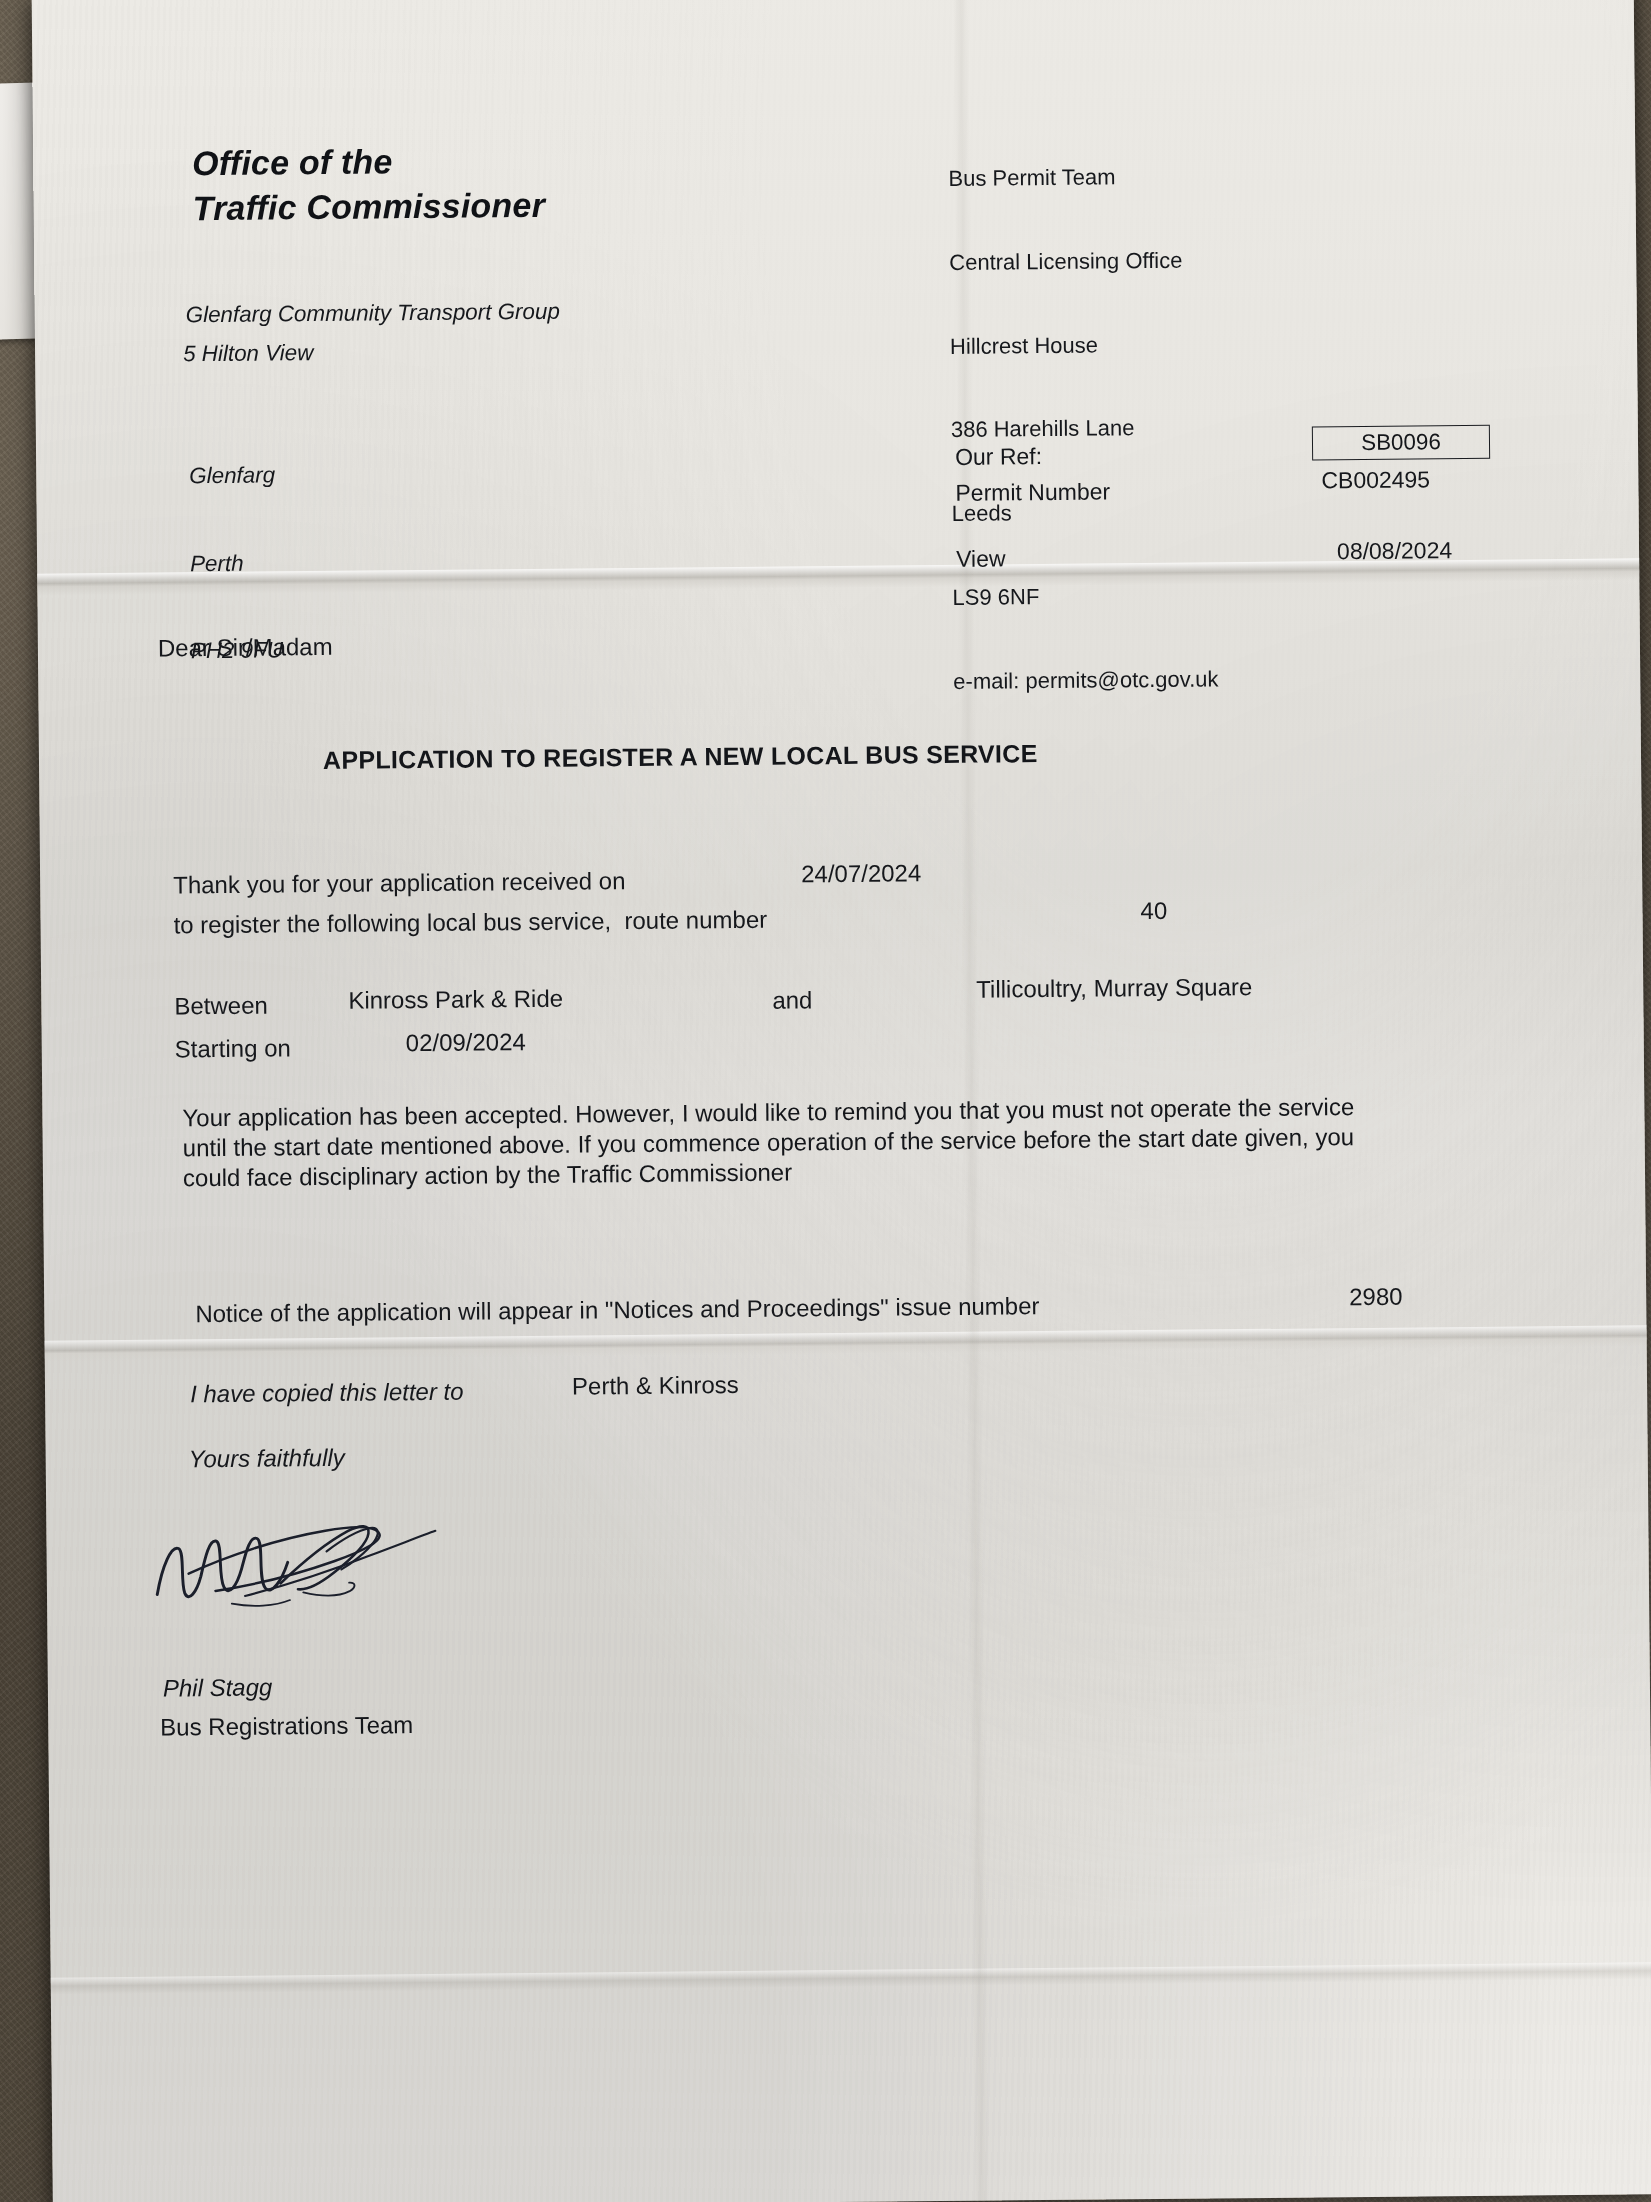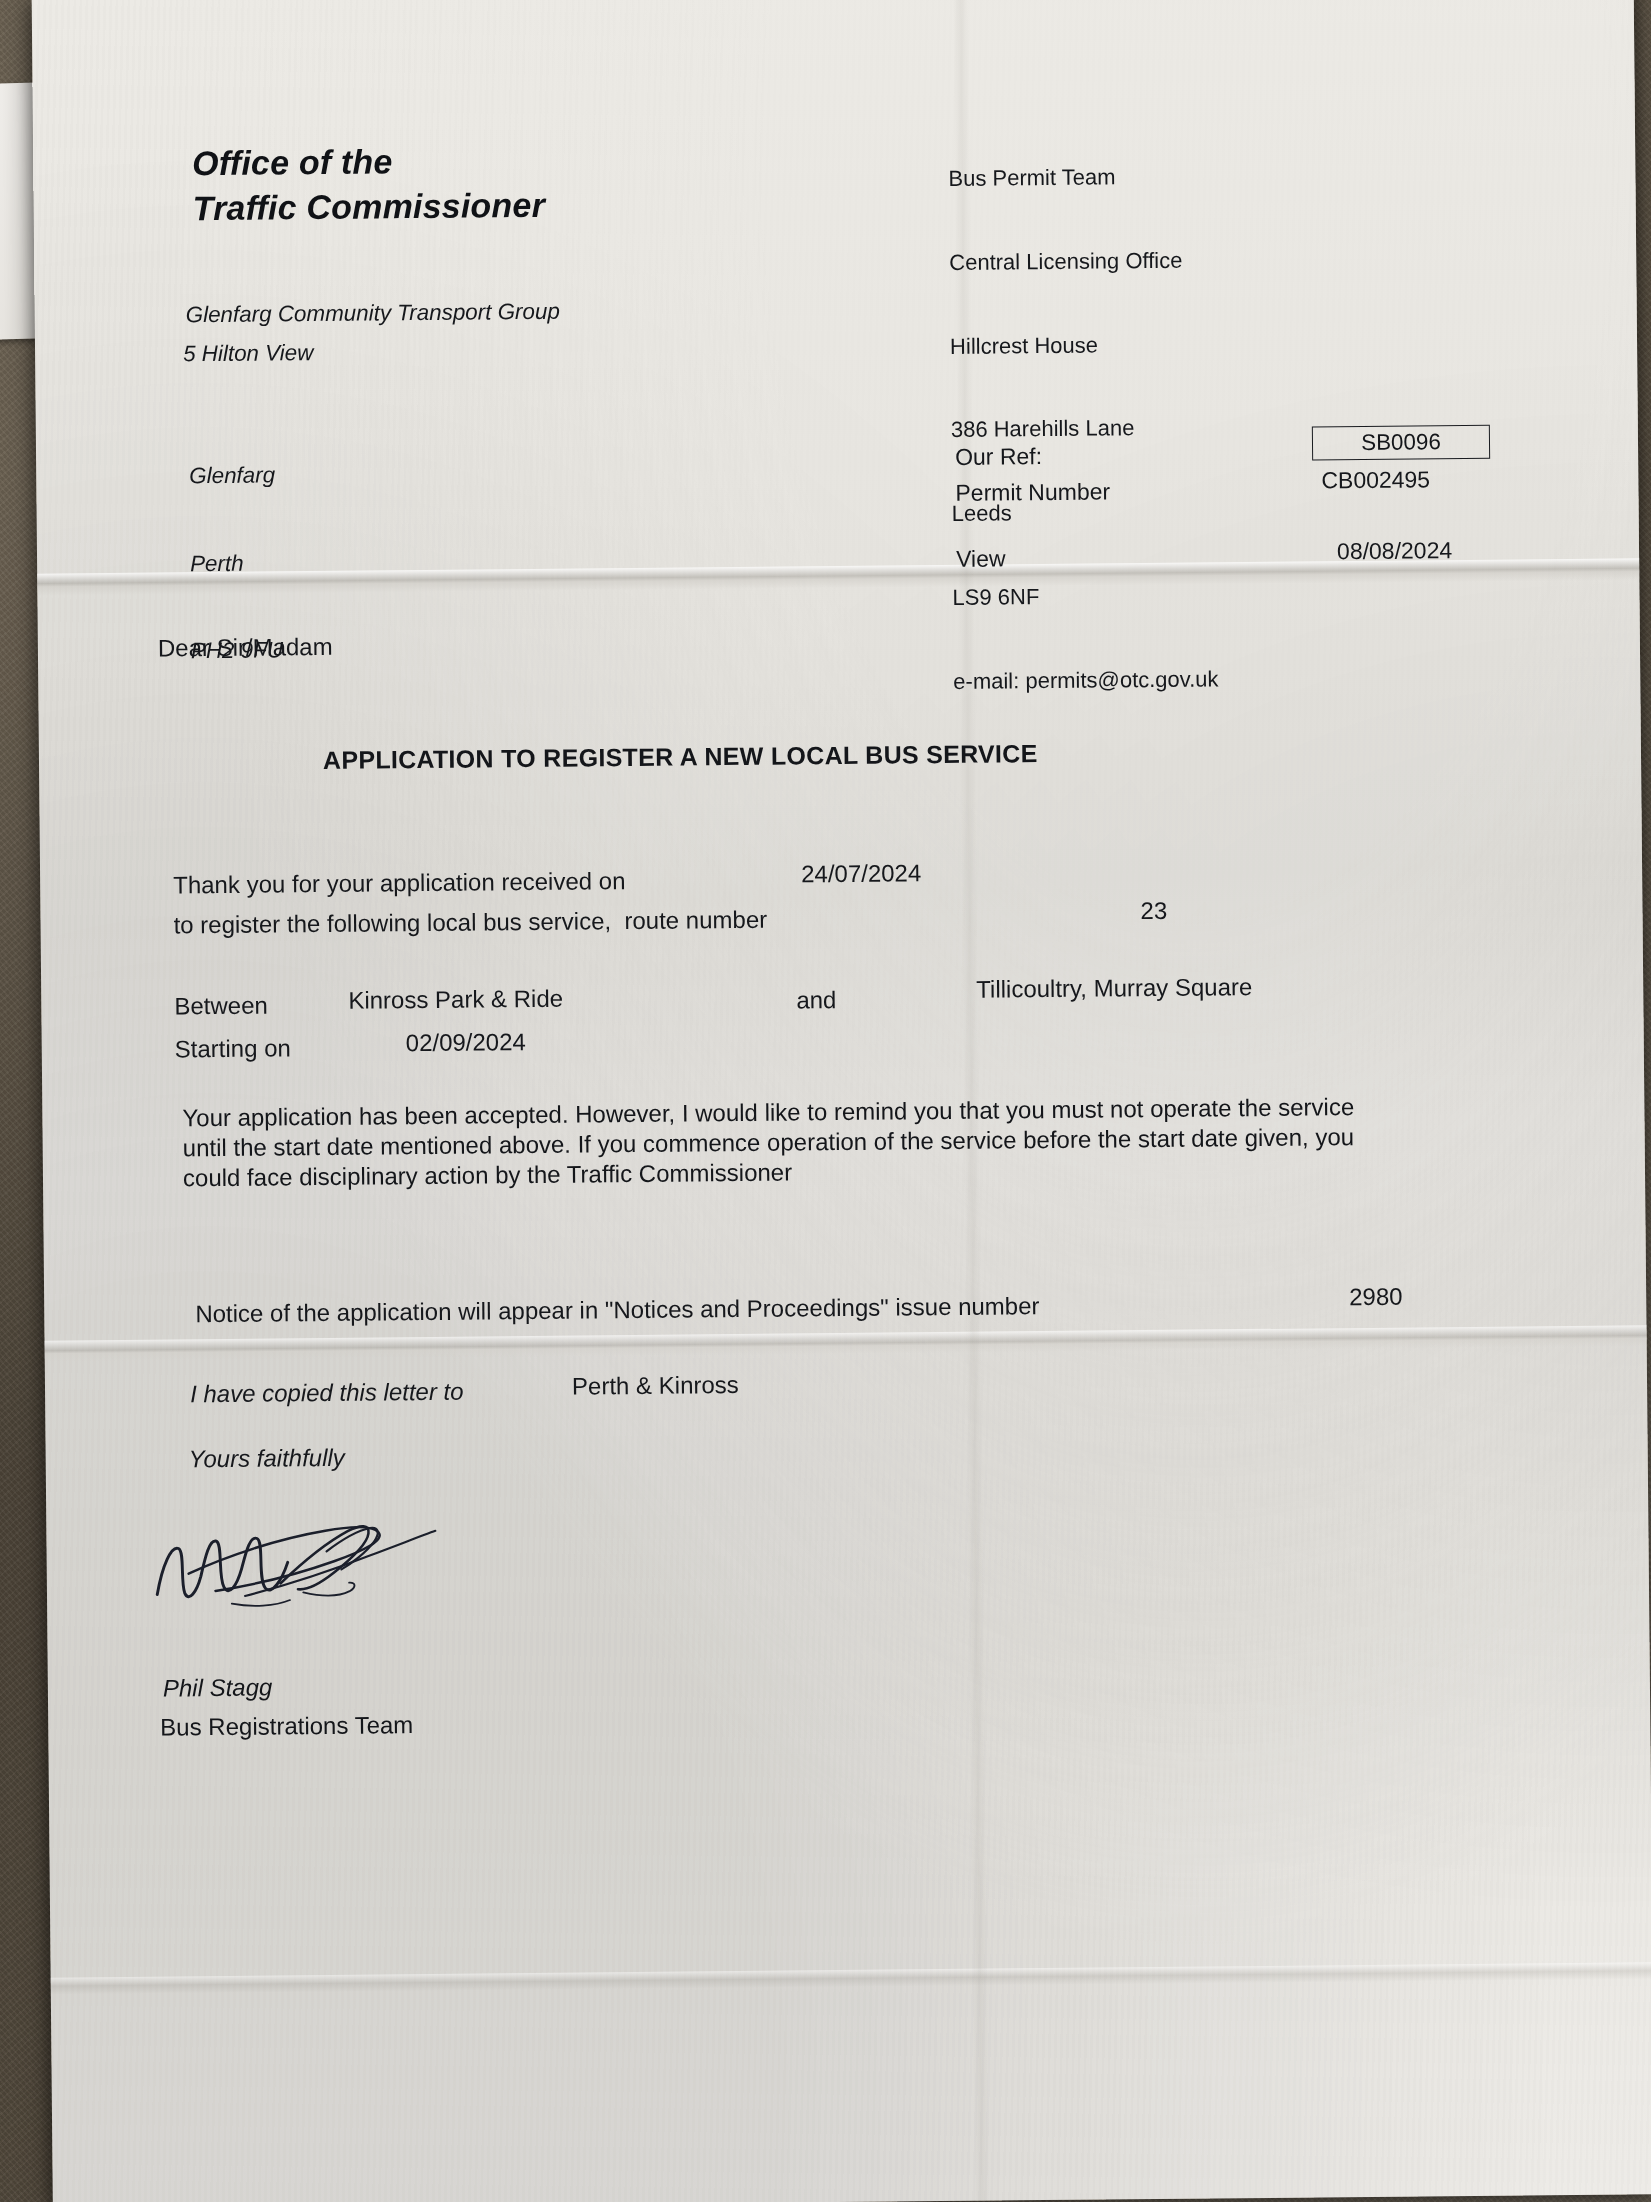--- a/index.html
+++ b/index.html
@@ -113,21 +113,21 @@
   }
 
   .body{font-size:24px;color:#16181c;}
   #thanks-1{left:133px;top:874px;}
   #thanks-date{left:761px;top:869px;}
   #thanks-2{left:133px;top:914px;}
   #route-number{left:1100px;top:909px;}
 
   #lbl-between{left:133px;top:995px;}
   #between-from{left:307px;top:991px;}
-  #lbl-and{left:731px;top:995px;margin-left:24px;}
+  #lbl-and{left:731px;top:995px;}
   #between-to{left:935px;top:986px;}
   #lbl-starting{left:133px;top:1038px;}
   #start-date{left:364px;top:1034px;}
 
   #para-accept{
     left:140px;top:1106px;width:1222px;white-space:normal;
     font-size:24px;line-height:1.245;
   }
 
   #notice-line{left:151px;top:1303px;}
@@ -189,21 +189,21 @@
   <div class="ltr reflabel" id="permit-value">CB002495</div>
   <div class="ltr reflabel" id="lbl-date">View</div>
   <div class="ltr reflabel" id="date-value">08/08/2024</div>
 
   <div class="ltr body" id="salutation">Dear Sir/Madam</div>
   <div class="ltr" id="headline">APPLICATION TO REGISTER A NEW LOCAL BUS SERVICE</div>
 
   <div class="ltr body" id="thanks-1">Thank you for your application received on</div>
   <div class="ltr body" id="thanks-date">24/07/2024</div>
   <div class="ltr body" id="thanks-2">to register the following local bus service,  route number</div>
-  <div class="ltr body" id="route-number">23</div>
+  <div class="ltr body" id="route-number">40</div>
 
   <div class="ltr body" id="lbl-between">Between</div>
   <div class="ltr body" id="between-from">Kinross Park &amp; Ride</div>
   <div class="ltr body" id="lbl-and">and</div>
   <div class="ltr body" id="between-to">Tillicoultry, Murray Square</div>
   <div class="ltr body" id="lbl-starting">Starting on</div>
   <div class="ltr body" id="start-date">02/09/2024</div>
 
   <div class="ltr" id="para-accept">Your application has been accepted. However, I would like to remind you that you must not operate the service until the start date mentioned above. If you commence operation of the service before the start date given, you could face disciplinary action by the Traffic Commissioner</div>
 

